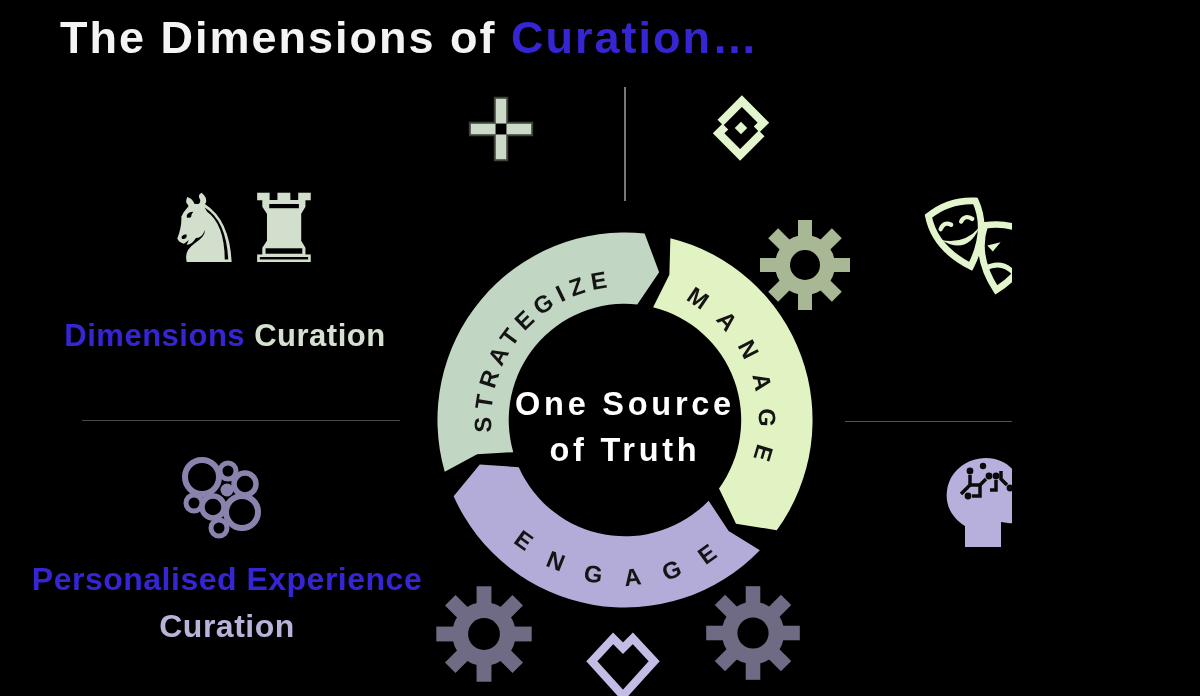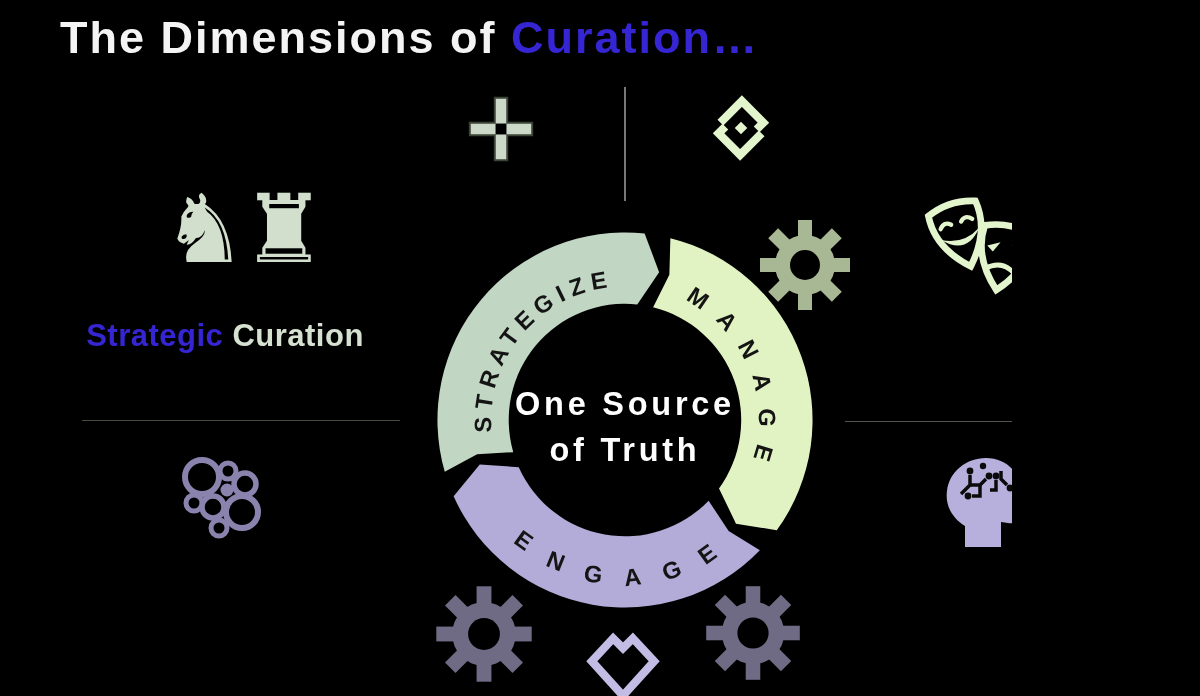--- a/index.html
+++ b/index.html
@@ -184,20 +184,24 @@
     </text>
     <text class="seg-label" font-size="19" letter-spacing="19">
       <textPath href="#arcEngage" startOffset="50%" text-anchor="middle">ENGAGE</textPath>
     </text>
 
     <text class="center-text" x="200" y="196" font-size="26" letter-spacing="3" text-anchor="middle">One Source</text>
     <text class="center-text" x="200" y="233" font-size="26" letter-spacing="3" text-anchor="middle">of Truth</text>
   </svg>
 
   <div class="abs quad-label lbl-strategic">
-    <span class="hl">Strategic</span>
+    <span class="hl">Dimensions</span>
     <span>Curation</span>
   </div>
 
 
+  <div class="abs quad-label lbl-personalised">
+    <span class="hl">Personalised Experience</span><br>
+    <span>Curation</span>
+  </div>
 
 
 </div>
 
 </body></html>

